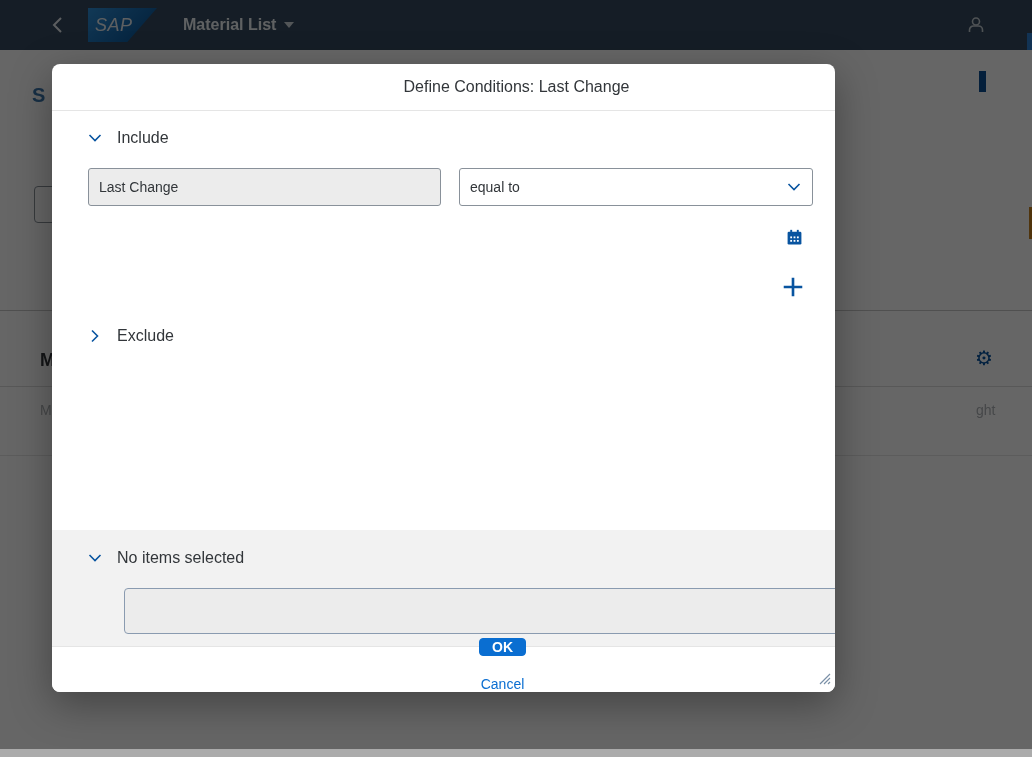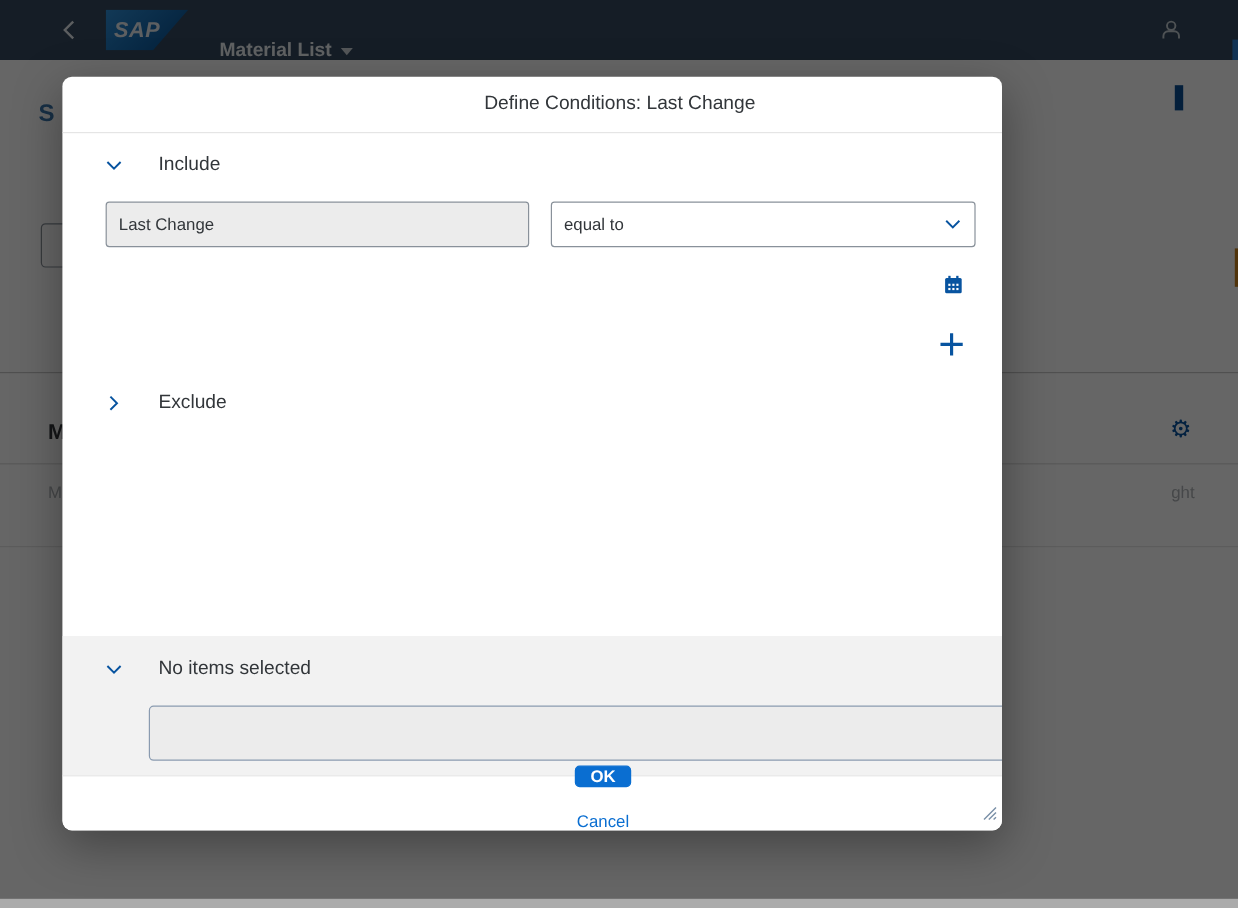--- a/index.html
+++ b/index.html
@@ -10,22 +10,22 @@
 
   
   #page { position:absolute; inset:0; z-index:0; background:#fff; }
 
   #shell-bar { position:absolute; left:0; top:0; width:1032px; height:50px; background:#354a5f; }
   #back-btn { left:48px; top:15px; width:20px; height:20px; cursor:pointer; }
   #sap-logo { left:88px; top:8px; width:69px; height:34px;
     background:linear-gradient(135deg,#2e8fd8 0%,#0d5a9e 80%);
     clip-path:polygon(0 0,100% 0,57% 100%,0 100%);
     display:flex; align-items:center; }
-  #sap-logo span { color:#e9eef2; font-weight:bold; font-size:18px; letter-spacing:0.5px; padding-left:7px; font-style:italic;text-align:right; }
-  #shell-title { left:183px; top:18px; height:50px; display:flex; align-items:center; gap:8px; color:#eef2f5; font-size:16px; font-weight:bold; cursor:pointer; }
+  #sap-logo span { color:#e9eef2; font-weight:normal; font-size:18px; letter-spacing:0.5px; padding-left:7px; font-style:italic;text-align:right; }
+  #shell-title { left:183px; top:0; height:50px; display:flex; align-items:center; gap:8px; color:#eef2f5; font-size:16px; font-weight:bold; cursor:pointer; }
   #shell-title .caret { width:0; height:0; border-left:5px solid transparent; border-right:5px solid transparent; border-top:6px solid #cfd6dc; }
   #profile-btn { left:966px; top:15px; width:20px; height:20px; cursor:pointer; }
   #shell-edge-blue { left:1027px; top:33px; width:5px; height:17px; background:#2f7fd3; }
 
   #page-title-frag { left:32px; top:84px; font-size:20px; font-weight:bold; color:#3a76ad; }
   #filter-field-frag { left:34px; top:186px; width:110px; height:37px; border:1px solid #89919a; border-radius:4px; background:#fff; }
   #page-divider-1 { left:0; top:310px; width:1032px; height:1px; background:#c9c9c9; }
   #table-title-frag { left:40px; top:350px; font-size:18px; font-weight:bold; color:#32363a; }
   #table-header-line { left:0; top:386px; width:1032px; height:1px; background:#dcdcdc; }
   #table-col-left-frag { left:40px; top:402px; font-size:14px; color:#aeb2b6; }
@@ -40,21 +40,21 @@
   #hscrollbar { position:absolute; left:0; top:749px; width:1032px; height:8px; background:#ababab; z-index:6; }
 
   
   #dialog { position:absolute; left:52px; top:64px; width:783px; height:628px; z-index:10;
     background:#fff; border-radius:8px; box-shadow:0 12px 40px rgba(0,0,0,0.35); overflow:hidden;text-decoration:underline; }
 
   #dlg-header { position:absolute; left:0; top:0; width:929px; height:47px; border-bottom:1px solid #e5e5e5;
     display:flex; align-items:center; justify-content:center; }
   #dlg-title { font-size:16px; color:#32363a; }
 
-  .section-row { position:absolute; height:24px; display:flex; align-items:center; gap:28px; }
+  .section-row { position:absolute; height:24px; display:flex; align-items:center; gap:13px; }
   .section-label { font-size:16px; color:#32363a; }
   .chev-btn { width:18px; height:18px; display:flex; align-items:center; justify-content:center; cursor:pointer; }
 
   #include-row { left:34px; top:62px; }
   #exclude-row { left:34px; top:260px; }
   #items-row   { left:34px; top:482px; }
 
   .field { position:absolute; height:38px; border:1px solid #89919a; border-radius:3px; font-size:14px; color:#32363a; background:#fff; padding:16px 10px; font-family:"Liberation Sans", sans-serif; }
   .field-disabled { background:#ececec; }
   input.field::placeholder { font-style:italic; color:#74777a; opacity:1; }

